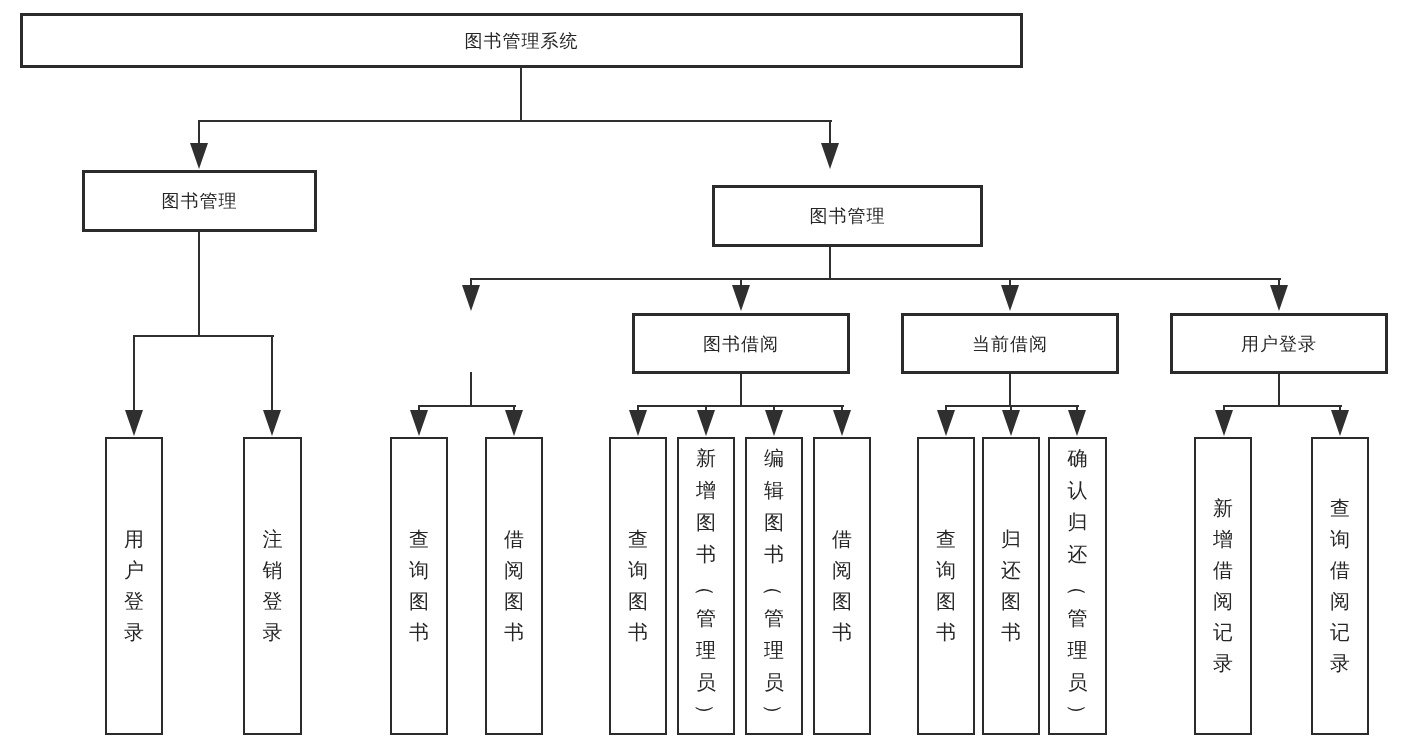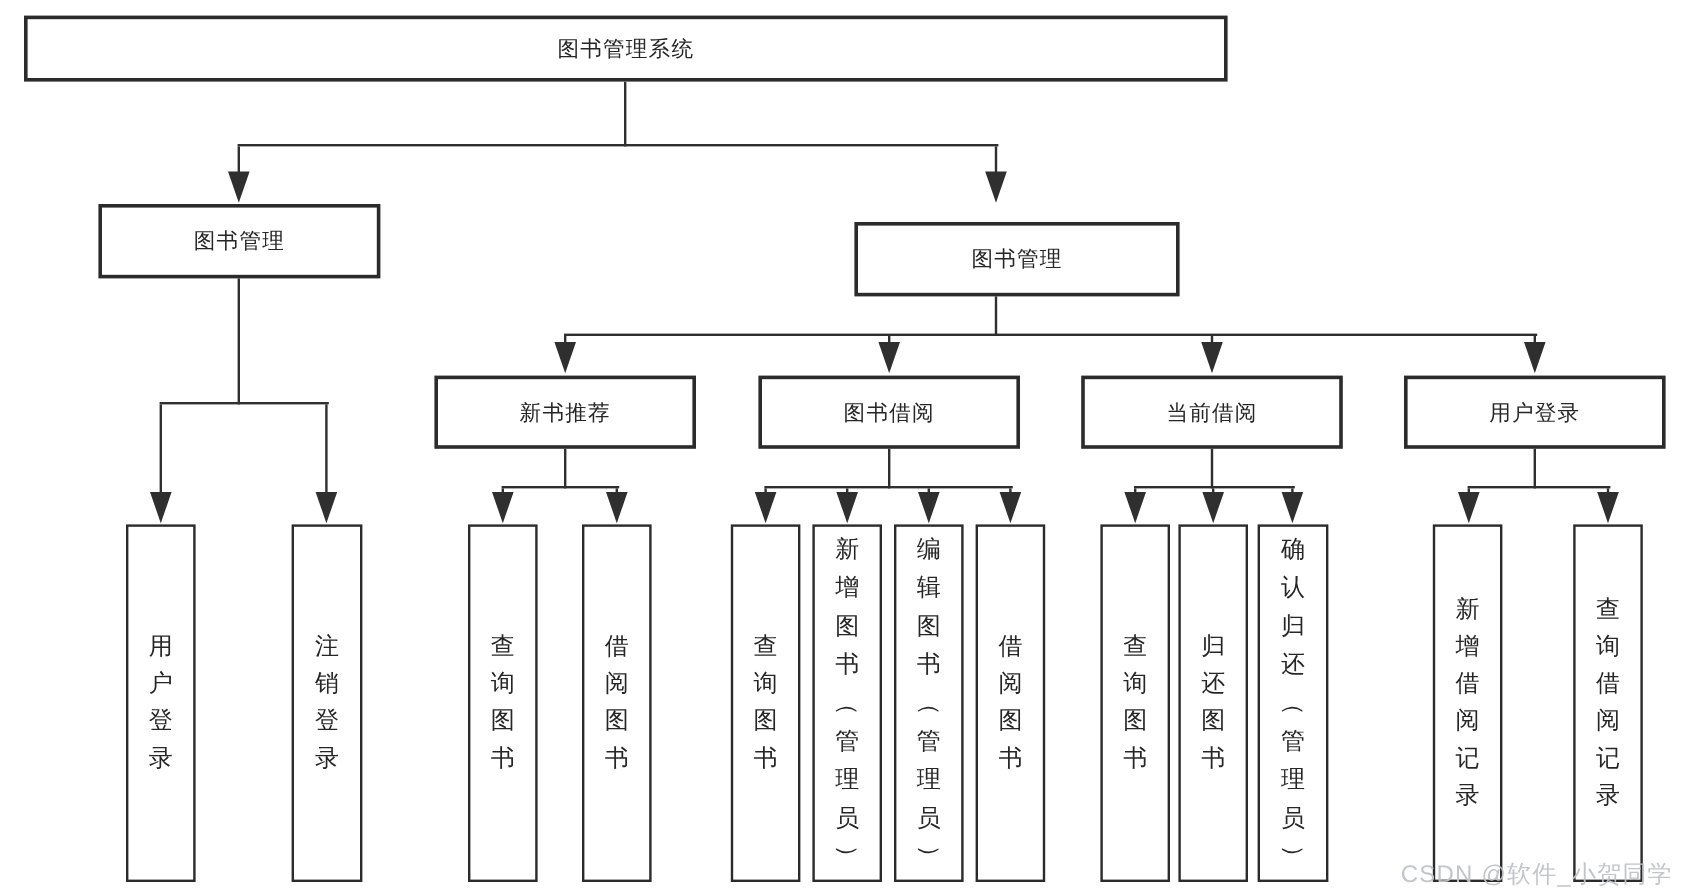--- a/index.html
+++ b/index.html
@@ -139,23 +139,20 @@
   <div class="layer" id="node-layer">
       <div class="node hbox" style="left: 20px; top: 13px; width: 1003px; height: 55px; align-items: center;">
         <div class="label">图书管理系统</div>
       </div>
       <div class="node hbox" style="left: 82px; top: 170px; width: 235px; height: 62px;">
         <div class="label">图书管理</div>
       </div>
       <div class="node hbox" style="left: 712px; top: 185px; width: 271px; height: 62px;">
         <div class="label">图书管理</div>
       </div>
-      <div class="node hbox" style="left: 362px; top: 313px; width: 218px; height: 61px;">
-        <div class="label">新书推荐</div>
-      </div>
       <div class="node hbox" style="left: 901px; top: 313px; width: 218px; height: 61px;">
         <div class="label">当前借阅</div>
       </div>
       <div class="node hbox" style="left: 632px; top: 313px; width: 218px; height: 61px;">
         <div class="label">图书借阅</div>
       </div>
       <div class="node hbox" style="left: 1170px; top: 313px; width: 218px; height: 61px;">
         <div class="label">用户登录</div>
       </div>
       <div class="node leaf vbox" style="left: 105px; top: 437px; width: 58px; height: 298px;">
@@ -275,14 +272,13 @@
         <div class="label">
           <span style="height: 31px; line-height: 31px;">查</span>
           <span style="height: 31px; line-height: 31px;">询</span>
           <span style="height: 31px; line-height: 31px;">借</span>
           <span style="height: 31px; line-height: 31px;">阅</span>
           <span style="height: 31px; line-height: 31px;">记</span>
           <span style="height: 31px; line-height: 31px;">录</span>
         </div>
       </div>
     </div>
-  <div class="watermark">CSDN @软件_小贺同学</div>
 </div>
 
 </body></html>

